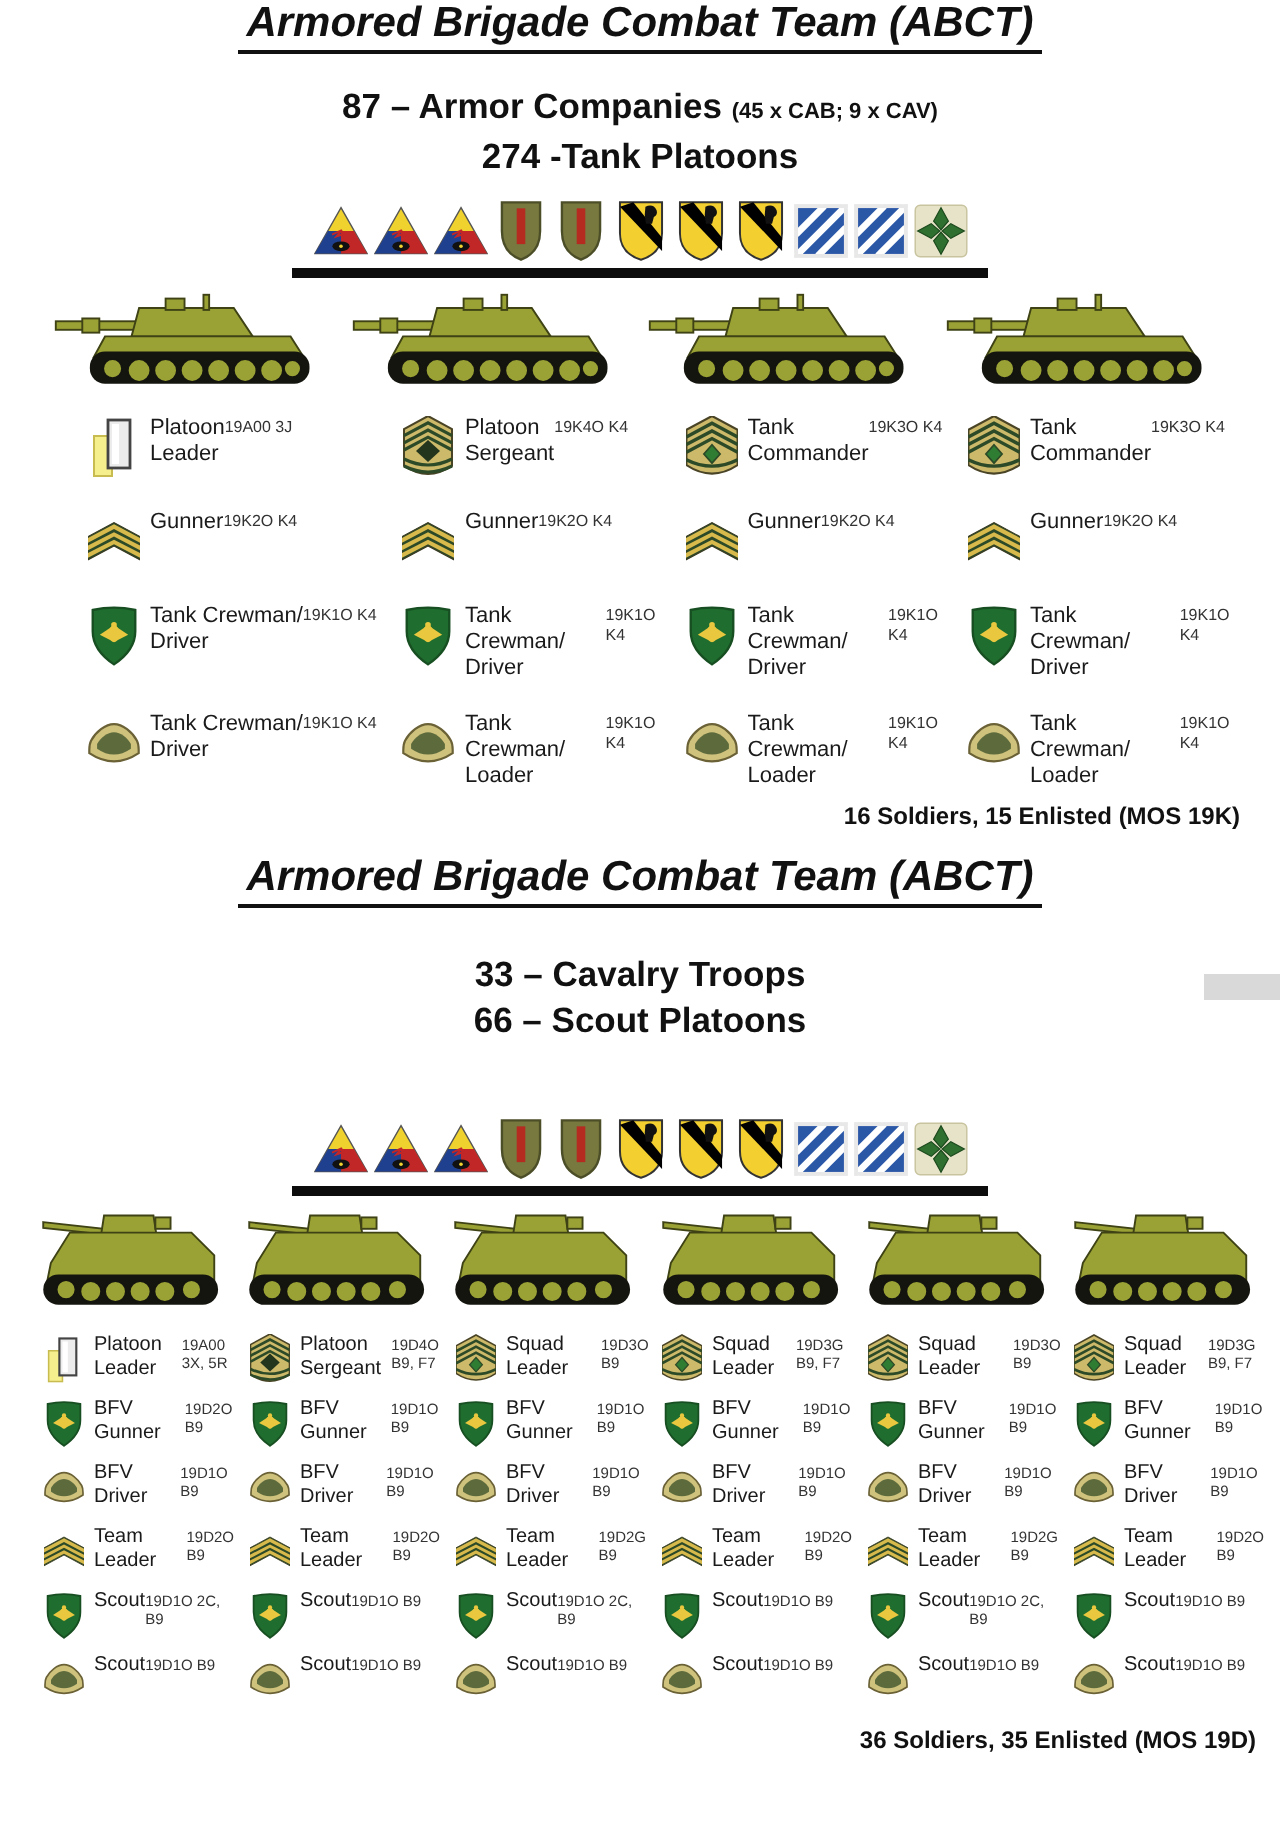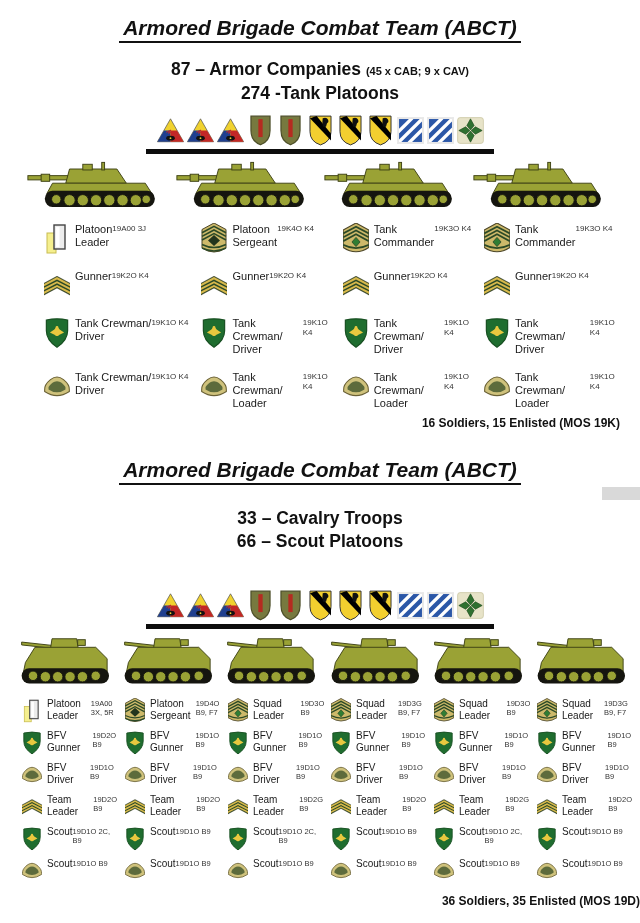--- a/index.html
+++ b/index.html
@@ -1,20 +1,20 @@
 <!DOCTYPE html>
 <html><head>
 <meta charset="utf-8">
 <style>
   *{margin:0;padding:0;box-sizing:border-box}
   html,body{background:#fff}
   body{font-family:"Liberation Sans","DejaVu Sans",sans-serif;color:#111}
   .page{position:relative;width:640px;height:923px;margin:0 auto;background:#fff;overflow:hidden}
   .defs{position:absolute;width:0;height:0;overflow:hidden}
-  .sec-title{text-align:center;font-size:21px;font-weight:bold;font-style:italic;padding-top:16px}
+  .sec-title{text-align:center;font-size:21px;font-weight:bold;font-style:italic;padding-top:0}
   .sec-title span{display:inline-block;border-bottom:2.5px solid #111;padding:0 4px 1px}
   .sub{text-align:center;font-weight:bold;font-size:17.5px;line-height:22px;margin-top:15px}
   .sub small{font-size:11px;font-weight:bold}
   .counts{text-align:center;font-weight:bold;font-size:17.5px;line-height:23px;margin-top:22px}
   .patch-row{display:flex;justify-content:center;align-items:center;gap:3px;margin-top:10px;height:33px}
   .patch-row svg{width:27px;height:31px}
   .patch-row.p2{margin-top:36px}
   .bar{width:348px;height:5px;background:#0d0d0d;margin:2px auto 0}
   .veh-row1{display:flex;justify-content:space-between;padding:0 26px;margin-top:5px}
   .veh-row1 svg{width:142px;height:56px}
@@ -25,21 +25,21 @@
   .g2{grid-template-columns:repeat(6,1fr);column-gap:4px;row-gap:6px;padding:7px 4px 0 22px}
   .entry{display:flex;align-items:flex-start;gap:5px}
   .g1 .entry svg{width:26px;height:32px;flex:none}
   .g2 .entry svg{width:20px;height:26px;flex:none}
   .etxt{display:flex;flex-direction:row}
   .etitle{font-size:11px;line-height:13px;white-space:pre-line;color:#1a1a1a}
   .ecode{font-size:8px;line-height:10px;color:#333;margin-top:1px}
   .g2 .etitle{font-size:10px;line-height:12px}
   .g2 .ecode{font-size:7.5px;line-height:9px}
   .footer1{text-align:right;padding-right:20px;font-weight:bold;font-size:12px;margin-top:6px}
-  .footer2{text-align:right;font-weight:bold;font-size:12px;margin-top:10px}
+  .footer2{text-align:right;padding-right:12px;font-weight:bold;font-size:12px;margin-top:10px}
   .sec2-title{margin-top:12px}
   .scroll-frag{position:absolute;right:0;top:487px;width:38px;height:13px;background:#d9d9d9}
 </style>
 </head>
 <body>
 
 <div class="page">
 
   <svg class="defs" aria-hidden="true">
     <defs>

